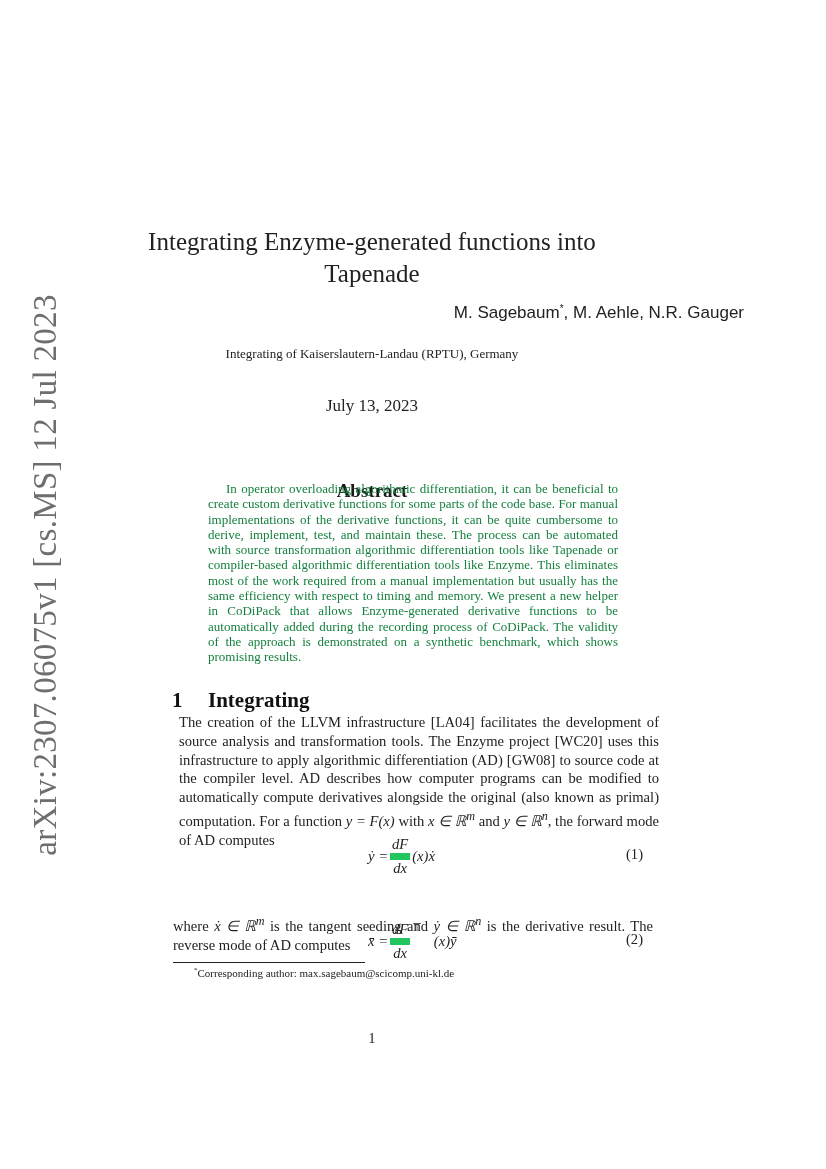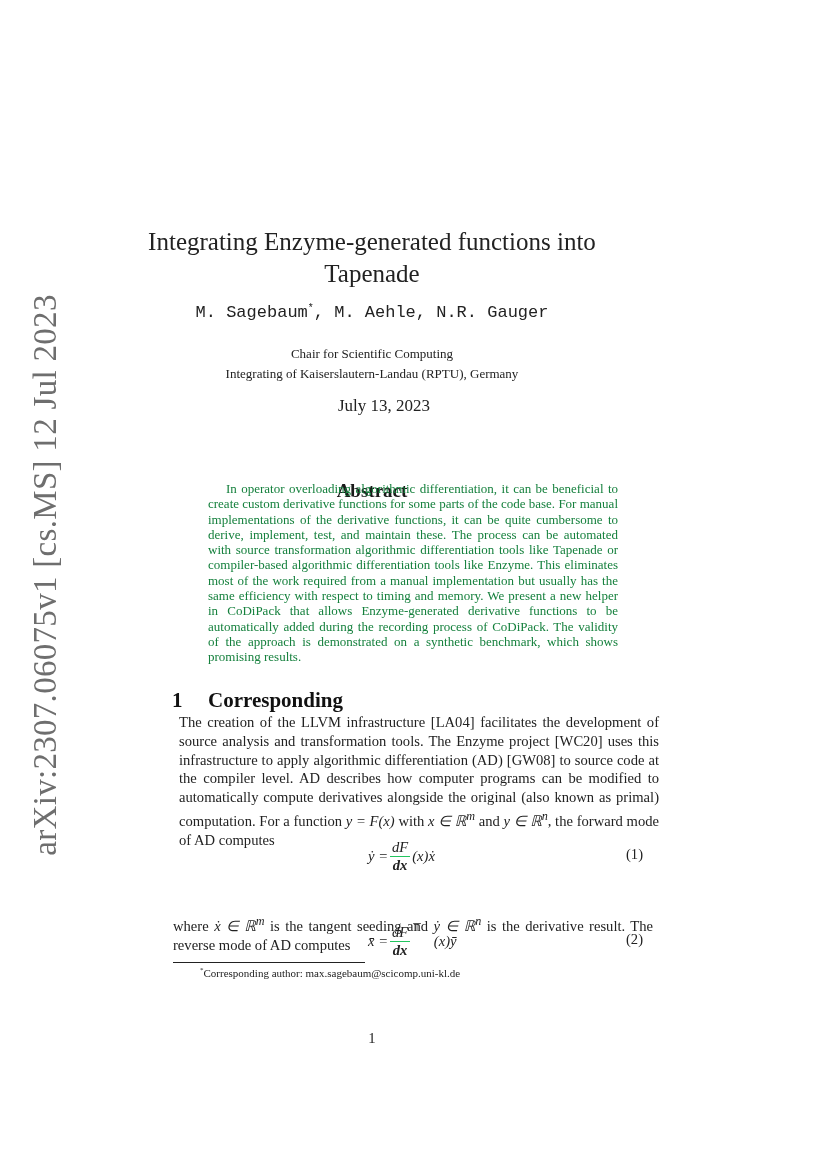--- a/index.html
+++ b/index.html
@@ -3,75 +3,74 @@
 <meta charset="utf-8">
 <style>
   html, body { margin: 0; padding: 0; background: #ffffff; }
   body { width: 826px; height: 1169px; position: relative; overflow: hidden;
          font-family: "DejaVu Serif", "Liberation Serif", serif; color: #1a1a1a; }
   .stamp { position: absolute; left: 22px; top: 340px; width: 46px; height: 470px; }
   .stamp span { position: absolute; left: 50%; top: 50%; transform: translate(-50%,-50%) rotate(-90deg);
                 white-space: nowrap; font-family: "Liberation Serif", serif; font-size: 33px; color: #6e6e6e; letter-spacing: 0.3px; }
   .center { position: absolute; left: 0; width: 744px; text-align: center; }
   .title { top: 226px; font-family: "Liberation Serif", serif; font-size: 25px; line-height: 32px; color: #222; }
-  .authors { top: 303px; font-family: Liberation Mono, monospace; font-size: 17px; color: #222; }
+  .authors { top: 303px; font-family: Liberation Sans, sans-serif; font-size: 17px; color: #222; text-align: right; }
   .authors sup { font-size: 10px; vertical-align: 6px; }
   .aff { top: 344px; font-family: "Liberation Serif", serif; font-size: 13px; line-height: 20px; color: #222; }
-  .date { top: 396px; font-family: "Liberation Serif", serif; font-size: 17px; color: #222; padding-left: 12px; }
+  .date { top: 396px; font-family: "Liberation Serif", serif; font-size: 17px; color: #222; }
   .abs-head { top: 480px; font-family: "Liberation Serif", serif; font-weight: bold; font-size: 19px; }
   .abs-body { position: absolute; left: 208px; top: 481px; width: 410px; font-family: "Liberation Serif", serif;
               font-size: 13px; line-height: 15.3px; text-align: justify; color: #15803d; text-indent: 18px; }
   .sec { position: absolute; left: 172px; top: 688px; font-family: "Liberation Serif", serif; font-weight: bold; font-size: 21px; color: #111; }
   .sec .num { display: inline-block; width: 36px; }
   .para { position: absolute; left: 173px; width: 480px; font-family: "Liberation Serif", serif; font-size: 14.6px;
           line-height: 18.8px; text-align: justify; color: #222; }
   .p1 { top: 713px; margin-left: 6px; }
   .p2 { top: 883px; margin-top: 29px; }
   i.m { font-family: "Liberation Serif", serif; font-style: italic; }
   .eq { position: absolute; left: 173px; width: 480px; height: 44px; font-family: "Liberation Serif", serif; font-size: 14.6px; color: #222; }
   .eq1 { top: 834px; }
   .eq2 { top: 919px; }
   .eq .body { position: absolute; left: 195px; top: 0; display: flex; align-items: center; height: 44px; }
   .frac { display: inline-flex; flex-direction: column; align-items: center; margin: 0 2px; }
-  .frac .n { border-bottom: 1px solid #22c55e; padding: 0 2px; line-height: 17px; }
-  .frac .d { line-height: 17px; font-weight: bold; }
+  .frac .n { border-bottom: 7px solid #22c55e; padding: 0 2px; line-height: 17px; }
+  .frac .d { line-height: 17px; }
   .eq .no { position: absolute; right: 10px; top: 12px; }
   .fn-rule { position: absolute; left: 173px; top: 962px; width: 192px; border-top: 1px solid #222; }
-  .footnote { position: absolute; left: 200px; top: 966px; font-family: "Liberation Serif", serif; font-size: 11px; color: #222; }
+  .footnote { position: absolute; left: 194px; top: 966px; font-family: "Liberation Serif", serif; font-size: 11px; color: #222; }
   .footnote sup { font-size: 7px; }
   .pageno { top: 1030px; font-family: "Liberation Serif", serif; font-size: 14.6px; }
 </style>
 </head>
 <body>
 
 <div class="stamp">
   <span>arXiv:2307.06075v1  [cs.MS]  12 Jul 2023</span>
 </div>
 
 <div class="center title">
   <div>Integrating Enzyme-generated functions into</div>
   <div>Tapenade</div>
 </div>
 
 <div class="center authors">
   <span>M. Sagebaum</span><sup>*</sup><span>, M. Aehle, N.R. Gauger</span>
 </div>
 
 <div class="center aff">
-  <div>Chair for Scientific Computing</div>
   <div>Integrating of Kaiserslautern-Landau (RPTU), Germany</div>
 </div>
 
 <div class="center date">July 13, 2023</div>
 
 <div class="center abs-head">Abstract</div>
 <div class="abs-body">In operator overloading algorithmic differentiation, it can be beneficial to create custom derivative functions for some parts of the code base. For manual implementations of the derivative functions, it can be quite cumbersome to derive, implement, test, and maintain these. The process can be automated with source transformation algorithmic differentiation tools like Tapenade or compiler-based algorithmic differentiation tools like Enzyme. This eliminates most of the work required from a manual implementation but usually has the same efficiency with respect to timing and memory. We present a new helper in CoDiPack that allows Enzyme-generated derivative functions to be automatically added during the recording process of CoDiPack. The validity of the approach is demonstrated on a synthetic benchmark, which shows promising results.</div>
 
 <div class="sec">
-  <span class="num">1</span><span>Corresponding</span>
+  <span class="num">1</span><span>Integrating</span>
 </div>
 
 <div class="para p1">
   <span>The creation of the LLVM infrastructure [LA04] facilitates the development of source analysis and transformation tools. The Enzyme project [WC20] uses this infrastructure to apply algorithmic differentiation (AD) [GW08] to source code at the compiler level. AD describes how computer programs can be modified to automatically compute derivatives alongside the original (also known as primal) computation. For a function </span><i class="m">y = F(x)</i><span> with </span><i class="m">x ∈ ℝ</i><sup><i class="m">m</i></sup><span> and </span><i class="m">y ∈ ℝ</i><sup><i class="m">n</i></sup><span>, the forward mode of AD computes</span>
 </div>
 
 <div class="eq eq1">
   <div class="body">
     <i class="m">ẏ =</i>
     <span class="frac">

